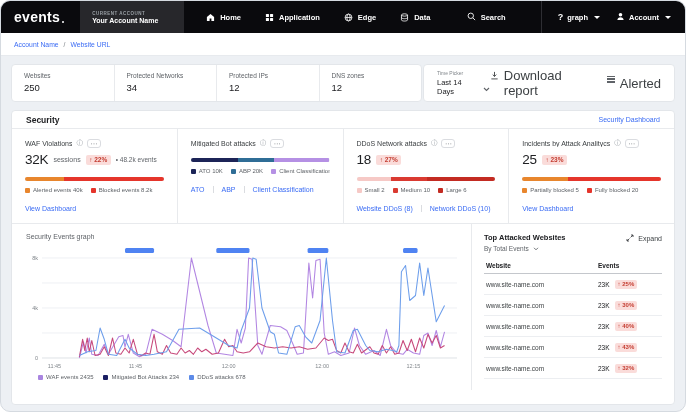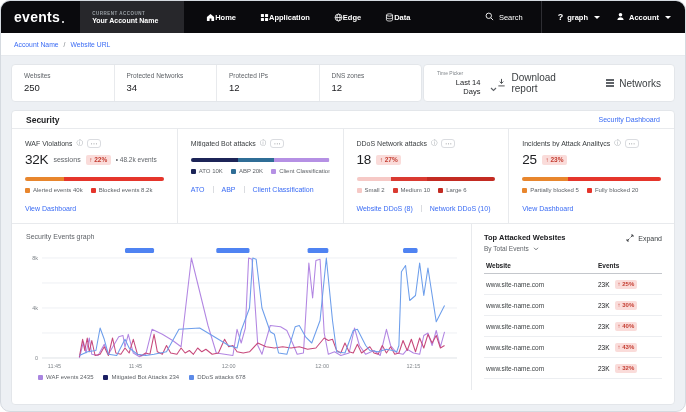--- a/index.html
+++ b/index.html
@@ -8,24 +8,24 @@
   #app{width:686px;height:412px;border:1px solid #d5dae0;border-radius:10px;overflow:hidden;background:#edf0f4;position:relative;}
 
   
   .navbar{height:32px;background:#0a0a0d;display:flex;align-items:center;color:#fff;}
   .logo{font-size:14px;font-weight:700;letter-spacing:.3px;margin-left:13px;position:relative;padding-right:4px;}
   .logo-dot{position:absolute;right:0;bottom:2px;width:2.5px;height:2.5px;border-radius:50%;background:#fff;}
   .account-block{margin-left:16px;height:32px;background:#27272b;padding:4px 12px 3px;display:flex;flex-direction:column;justify-content:center;min-width:104px;cursor:pointer;}
   .acct-label{font-size:4.5px;letter-spacing:.5px;color:#9aa0a6;font-weight:700;}
   .acct-name{font-size:7px;font-weight:700;color:#fff;margin-top:1.5px;}
   .nav-items{display:flex;align-items:center;margin-left:22px;gap:24px;}
-  .nav-item{display:flex;align-items:center;font-size:7.5px;font-weight:600;color:#fff;cursor:pointer;}
+  .nav-item{display:flex;align-items:center;gap:5px;font-size:7.5px;font-weight:600;color:#fff;cursor:pointer;}
   .nav-item svg{display:block;}
   .nav-right{margin-left:auto;display:flex;align-items:center;height:32px;}
-  .search-btn{display:flex;align-items:center;gap:5px;font-size:7.5px;font-weight:400;cursor:pointer;margin-right:18px;}
+  .search-btn{display:flex;align-items:center;gap:5px;font-size:7.5px;font-weight:700;cursor:pointer;margin-right:35px;}
   .nav-divider{width:1px;height:32px;background:#2e2e33;}
   .help-btn,.acct-btn{display:flex;align-items:center;gap:4px;font-size:7.5px;font-weight:600;cursor:pointer;margin-left:16px;}
   .acct-btn{margin-right:14px;align-items:center;}
   .q-glyph{font-size:9px;font-weight:700;}
   .caret{width:0;height:0;border-left:3px solid transparent;border-right:3px solid transparent;border-top:3.5px solid #fff;margin-left:2px;}
 
   
   .breadcrumb-bar{height:23px;background:#fff;display:flex;align-items:center;padding-left:13px;gap:5px;font-size:6.8px;border-bottom:1px solid #e7eaee;}
   .crumb{color:var(--accent,#3b6cf4);}
   .crumb-sep{color:#80868b;}
@@ -37,22 +37,22 @@
   .stats-row{display:flex;gap:1px;}
   .stats-card{flex:1;display:flex;height:38px;}
   .stat-cell{flex:1;padding:7px 12px 0;border-right:1px solid #e8eaed;cursor:pointer;}
   .stat-cell:last-child{border-right:none;}
   .stat-label{font-size:6.5px;color:#5f6368;}
   .stat-value{font-size:9.5px;color:#202124;margin-top:2.5px;}
   .toolbar-card{width:252px;height:38px;display:flex;align-items:center;padding:0 13px;}
   .time-picker{display:flex;align-items:flex-end;gap:10px;cursor:pointer;}
   .tp-texts{display:flex;flex-direction:column;}
   .tp-label{font-size:5px;color:#80868b;}
-  .tp-value{font-size:7.5px;color:#202124;margin-top:2px;text-align:right;}
-  .tool-btn{display:flex;align-items:center;gap:5px;font-size:10px;color:#3c4043;cursor:pointer;}
+  .tp-value{font-size:7.5px;color:#202124;margin-top:2px;}
+  .tool-btn{display:flex;align-items:flex-start;gap:5px;font-size:13px;color:#3c4043;cursor:pointer;}
   .dl-btn{margin-left:auto;}
   .arrange-btn{margin-left:22px;}
   .arrange-icon{display:flex;flex-direction:column;gap:1.5px;}
   .arrange-icon i{display:block;width:8px;height:1.4px;background:#5f6368;}
 
   
   .main-card{margin-top:8px;height:295px;overflow:hidden;}
   .sec-header{height:18px;display:flex;align-items:center;justify-content:space-between;padding:0 14px;border-bottom:1px solid #e8eaed;}
   .sec-title{font-size:8.5px;font-weight:700;color:#202124;}
   .sec-link{font-size:7px;color:var(--accent,#3b6cf4);}
@@ -229,21 +229,21 @@
                 <path d="M5 1v5M3 4l2 2 2-2M1.5 8.8h7"></path>
               </svg></span>
           <span>Download report</span>
         </div>
         <div class="tool-btn arrange-btn">
           <span class="arrange-icon">
               <i></i>
               <i></i>
               <i></i>
             </span>
-          <span>Networks</span>
+          <span>Alerted</span>
         </div>
       </div>
     </div>
 
     <div class="card main-card">
       <div class="sec-header">
         <span class="sec-title">Security</span>
         <a class="sec-link">Security Dashboard</a>
       </div>
 

